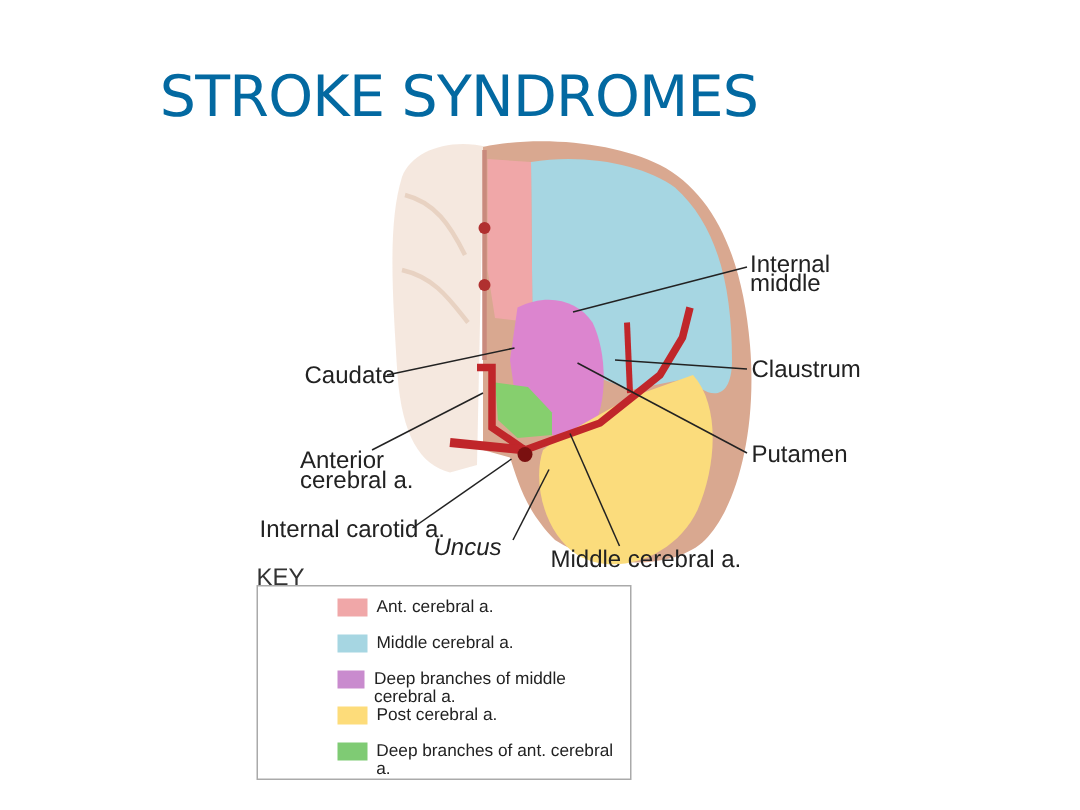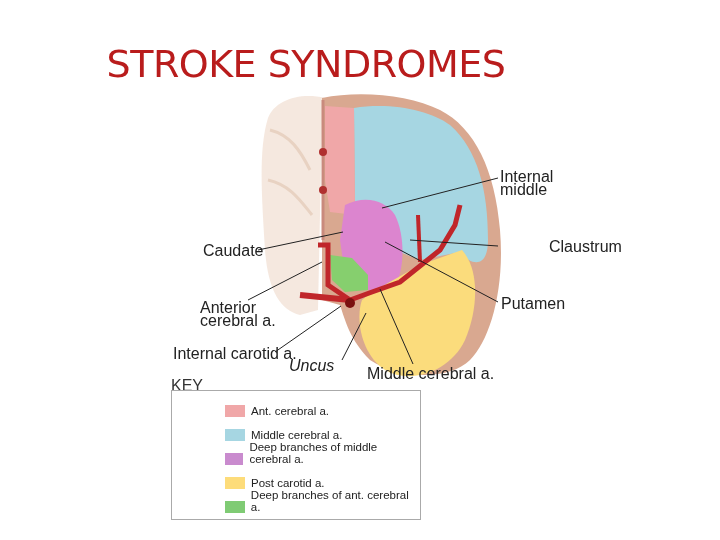--- a/index.html
+++ b/index.html
@@ -1,22 +1,22 @@
 <!DOCTYPE html>
 <html><head>
 <meta charset="utf-8">
 <style>
   html,body{margin:0;padding:0;background:#fff;}
   body{width:720px;height:540px;position:relative;overflow:hidden;font-family:"Liberation Sans",sans-serif;}
-  .title{position:absolute;left:0;top:42px;width:612px;text-align:center;font-family:"DejaVu Sans",sans-serif;font-size:38px;color:#b91c1c;letter-spacing:-0.5px;}
+  .title{position:absolute;left:0;top:42px;width:612px;text-align:center;font-family:"DejaVu Sans",sans-serif;font-size:38px;color:#0369a1;letter-spacing:-0.5px;}
   svg.brain{position:absolute;left:0;top:0;}
   .lbl{position:absolute;font-size:16px;color:#222;line-height:13px;white-space:nowrap;}
   .key-title{position:absolute;left:171px;top:377px;font-size:16px;color:#333;}
   .key{position:absolute;left:171px;top:390px;width:248px;height:128px;border:1px solid #aaa;background:#fff;}
-  .key-row{position:absolute;left:8px;height:18px;display:flex;align-items:flex-end;padding-left:45px;}
+  .key-row{position:absolute;left:8px;height:18px;display:flex;align-items:flex-start;padding-left:45px;}
   .sw{width:20px;height:12px;margin-right:6px;}
   .key-row span{font-size:11.5px;color:#222;}
 </style>
 </head>
 <body>
 
 <div class="title">STROKE SYNDROMES</div>
 
 <svg class="brain" width="720" height="540" viewBox="0 0 720 540">
 
@@ -54,21 +54,21 @@
     <line x1="275" y1="352" x2="341" y2="306"></line>
     <line x1="342" y1="360" x2="366" y2="313"></line>
     <line x1="413" y1="364" x2="380" y2="289"></line>
   </g>
 </svg>
 
 <div class="lbl" style="left:500px;top:170px;">
   <div>Internal</div>
   <div>middle</div>
 </div>
-<div class="lbl" style="left:501px;top:240px;padding-left:48px;">Claustrum</div>
+<div class="lbl" style="left:501px;top:240px;">Claustrum</div>
 <div class="lbl" style="left:501px;top:297px;">Putamen</div>
 <div class="lbl" style="left:203px;top:244px;">Caudate</div>
 <div class="lbl" style="left:200px;top:301px;">
   <div>Anterior</div>
   <div>cerebral a.</div>
 </div>
 <div class="lbl" style="left:173px;top:347px;">Internal carotid a.</div>
 <div class="lbl" style="left:289px;top:359px;font-style:italic;">Uncus</div>
 <div class="lbl" style="left:367px;top:367px;">Middle cerebral a.</div>
 
@@ -81,19 +81,19 @@
   <div class="key-row" style="top:32px">
     <div class="sw" style="background:#a6d6e2"></div>
     <span>Middle cerebral a.</span>
   </div>
   <div class="key-row" style="top:56px">
     <div class="sw" style="background:#c98bce"></div>
     <span>Deep branches of middle cerebral a.</span>
   </div>
   <div class="key-row" style="top:80px">
     <div class="sw" style="background:#fddc7a"></div>
-    <span>Post carotid a.</span>
+    <span>Post cerebral a.</span>
   </div>
   <div class="key-row" style="top:104px">
     <div class="sw" style="background:#7fcb74"></div>
     <span>Deep branches of ant. cerebral a.</span>
   </div>
 </div>
 
 </body></html>

